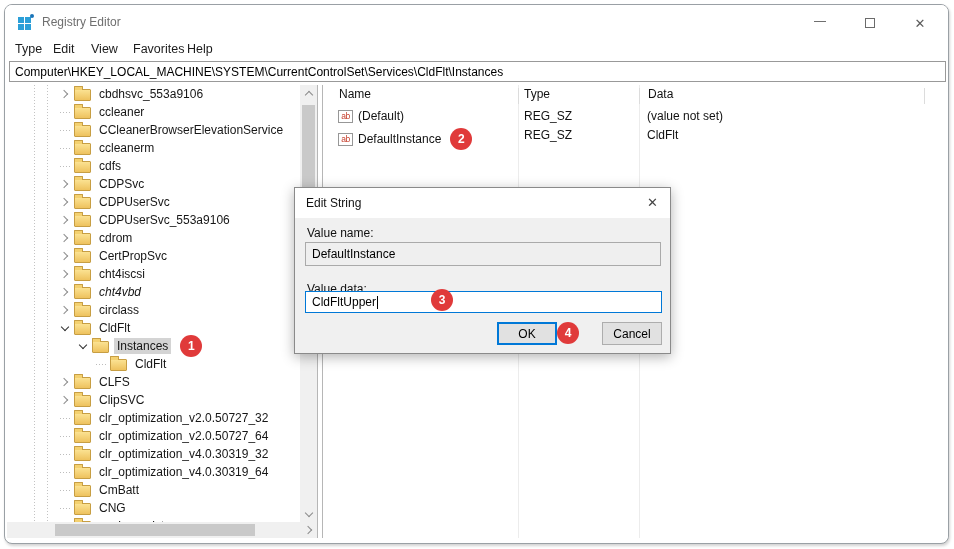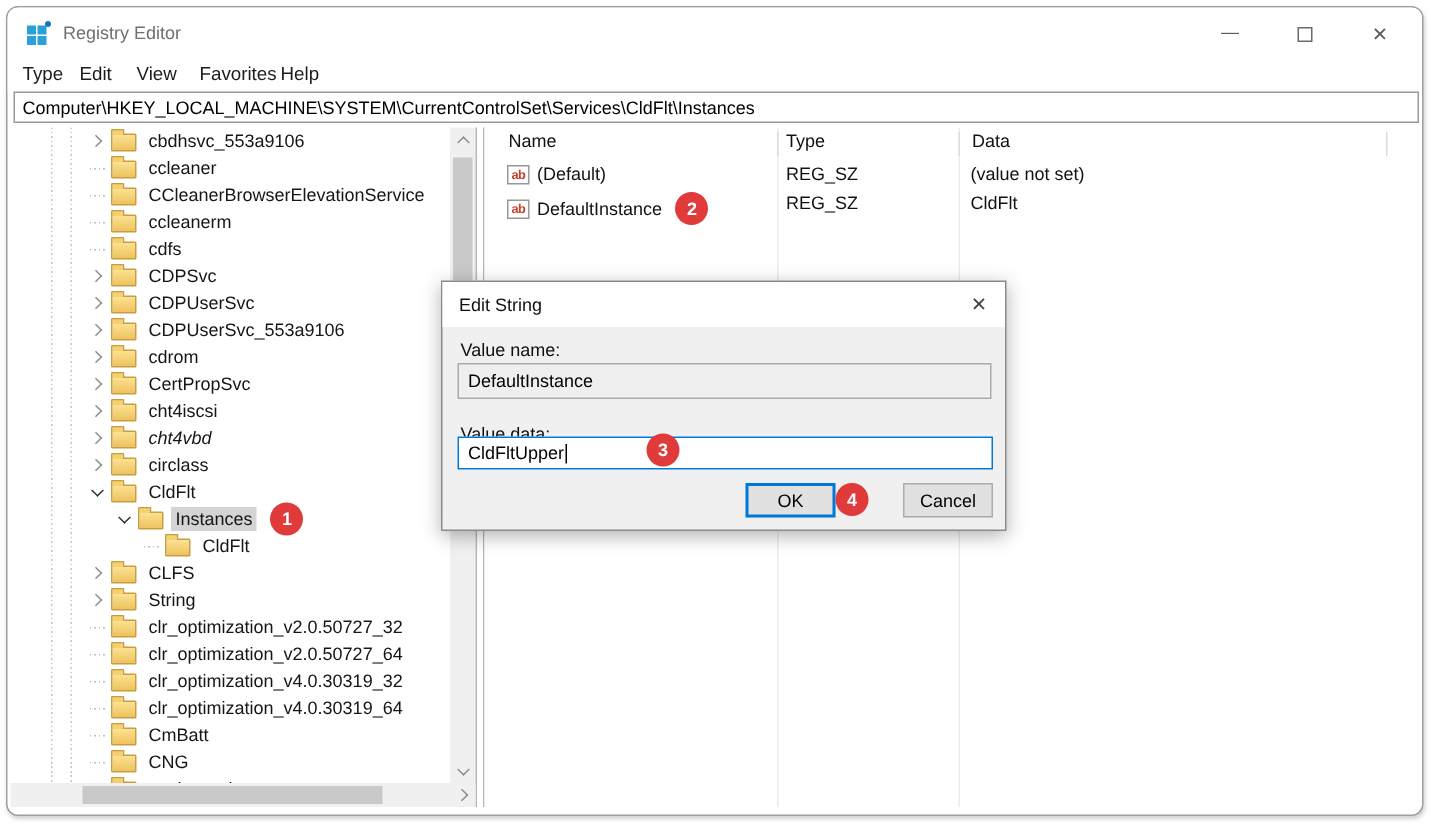--- a/index.html
+++ b/index.html
@@ -80,21 +80,21 @@
   .hdr-tick{position:absolute;top:3px;height:16px;width:1px;background:#dcdcdc;}
   .ht-1{left:195px;} .ht-2{left:316px;} .ht-3{left:601px;}
   .list-header{position:absolute;left:0;top:0;width:100%;height:19px;font-size:12px;color:#111;}
   .hdr-cell{position:absolute;top:2px;}
   .hc-name{left:16px;} .hc-type{left:201px;} .hc-data{left:325px;}
   .list-rows{position:absolute;left:0;top:22px;width:100%;}
   .list-row{position:relative;height:19px;font-size:12px;color:#121212;}
   .cell{position:absolute;top:2px;white-space:nowrap;display:flex;align-items:center;}
   .c-name{left:15px;} .c-type{left:201px;} .c-data{left:324px;}
   .ab-icon{width:15px;height:13px;border:1px solid #979797;background:#fff;color:#c6402e;
-           font-size:8.5px;font-weight:bold;line-height:11px;text-align:center;margin-right:5px;
+           font-size:8.5px;font-weight:normal;line-height:11px;text-align:center;margin-right:5px;
            flex:0 0 15px;letter-spacing:-0.5px;}
 
   
   .ann{width:22px;height:22px;border-radius:50%;background:var(--ann);color:#fff;font-size:12px;
        font-weight:bold;display:flex;align-items:center;justify-content:center;flex:0 0 22px;z-index:30;}
   .ann-inline{margin-left:9px;position:relative;}
   .ann-abs{position:absolute;}
 
   
   .dialog{position:absolute;left:289px;top:182px;width:377px;height:167px;background:#f0f0f0;
@@ -273,21 +273,21 @@
               <span class="chev"></span>
             </span>
             <span class="folder"></span>
             <span class="tree-label">CLFS</span>
           </div>
           <div class="tree-row" style="padding-left: 50px;">
             <span class="arrow-slot">
               <span class="chev"></span>
             </span>
             <span class="folder"></span>
-            <span class="tree-label">String</span>
+            <span class="tree-label">ClipSVC</span>
           </div>
           <div class="tree-row" style="padding-left: 50px;">
             <span class="arrow-slot">
               <span class="dots"></span>
             </span>
             <span class="folder"></span>
             <span class="tree-label">clr_optimization_v2.0.50727_32</span>
           </div>
           <div class="tree-row" style="padding-left: 50px;">
             <span class="arrow-slot">

